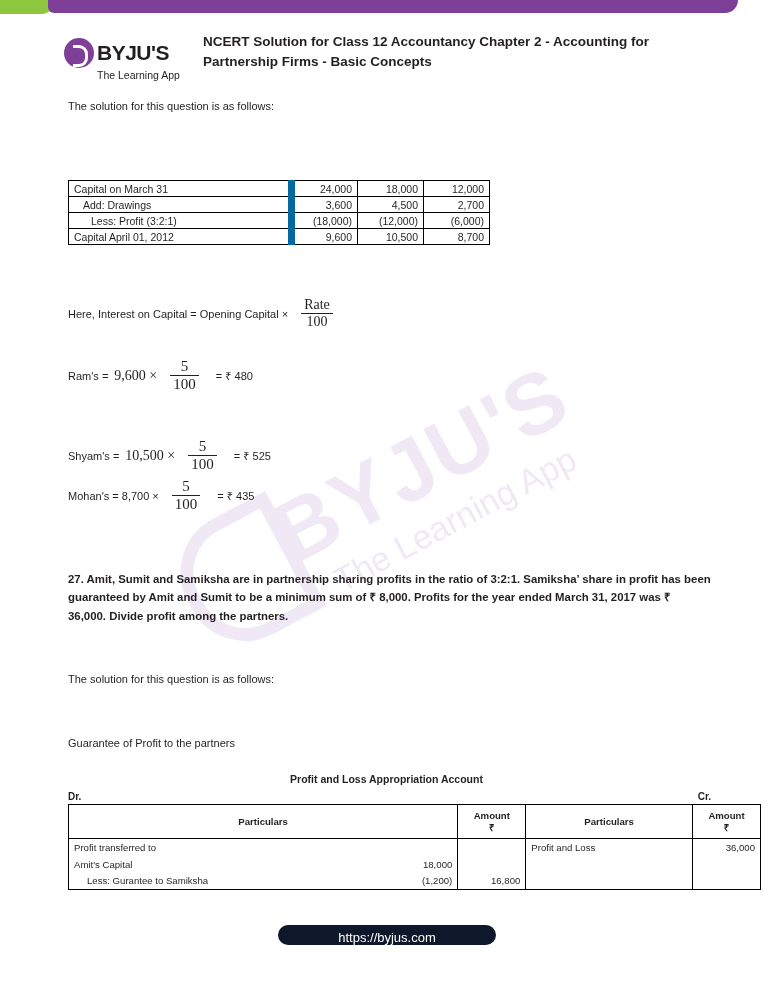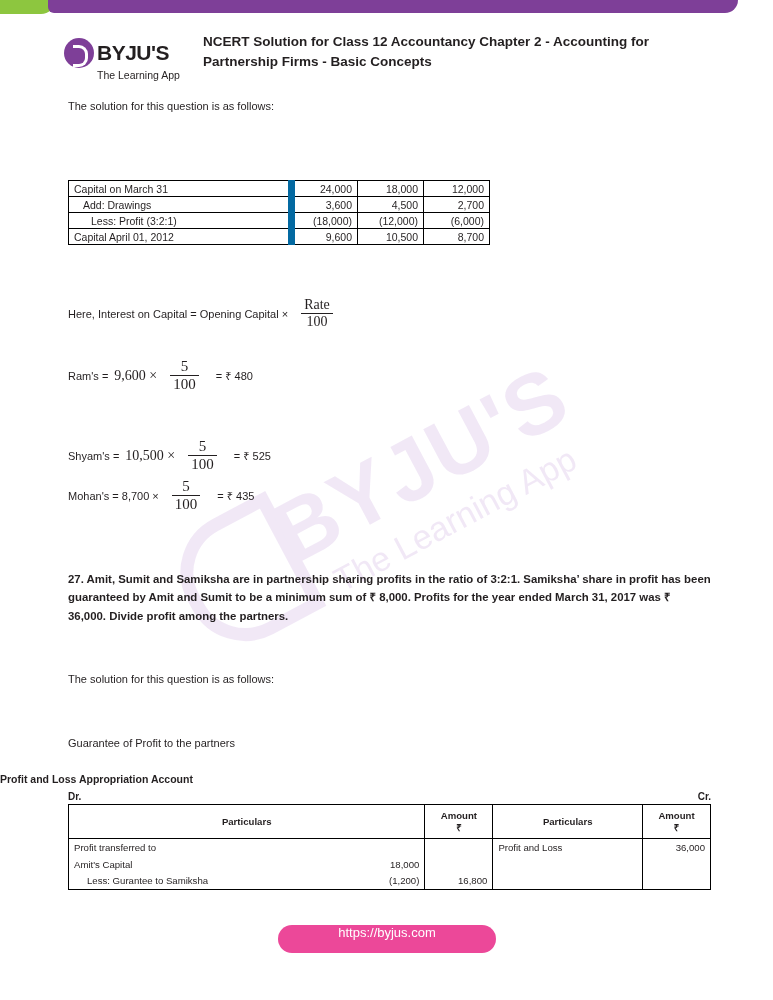--- a/index.html
+++ b/index.html
@@ -189,38 +189,39 @@
   .ital {
     font-family: "Liberation Serif", serif;
     font-size: 14px;
   }
 
   
   .pl-title {
     position: absolute;
     top: 773px;
     left: 0; width: 773px;
+    text-align: center;
     font-size: 10.5px;
     font-weight: bold;
   }
   .dr-label {
     position: absolute;
     top: 791px; left: 68px;
     font-size: 10px; font-weight: bold;
   }
   .cr-label {
     position: absolute;
     top: 791px; right: 62px;
     font-size: 10px; font-weight: bold;
   }
   .pl-table {
     position: absolute;
     left: 68px;
     top: 804px;
-    width: 643px;
+    width: 693px;
     border-collapse: collapse;
     font-size: 9.6px;
   }
   .pl-table td {
     border: 1px solid #000;
     padding: 2px 5px;
     height: 17px;
     vertical-align: middle;
   }
   .pl-table td.hd {
@@ -234,27 +235,27 @@
   .pl-table .noborder-bottom { border-bottom: none; }
   .pl-table .noborder-top { border-top: none; }
   .amt-hd span { display:block; }
 
   
   .footer-pill {
     position: absolute;
     left: 278px;
     top: 925px;
     width: 218px;
-    height: 28px;
-    background: #ec4899;
+    height: 20px;
+    background: #0f172a;
     border-radius: 14px;
     color: #fff;
     font-size: 13px;
     display: flex;
-    align-items: flex-start;
+    align-items: flex-end;
     justify-content: center;
   }
 </style>
 </head>
 <body>
 
 <div class="top-bar">
   <div class="green"></div>
   <div class="purple"></div>
 </div>

